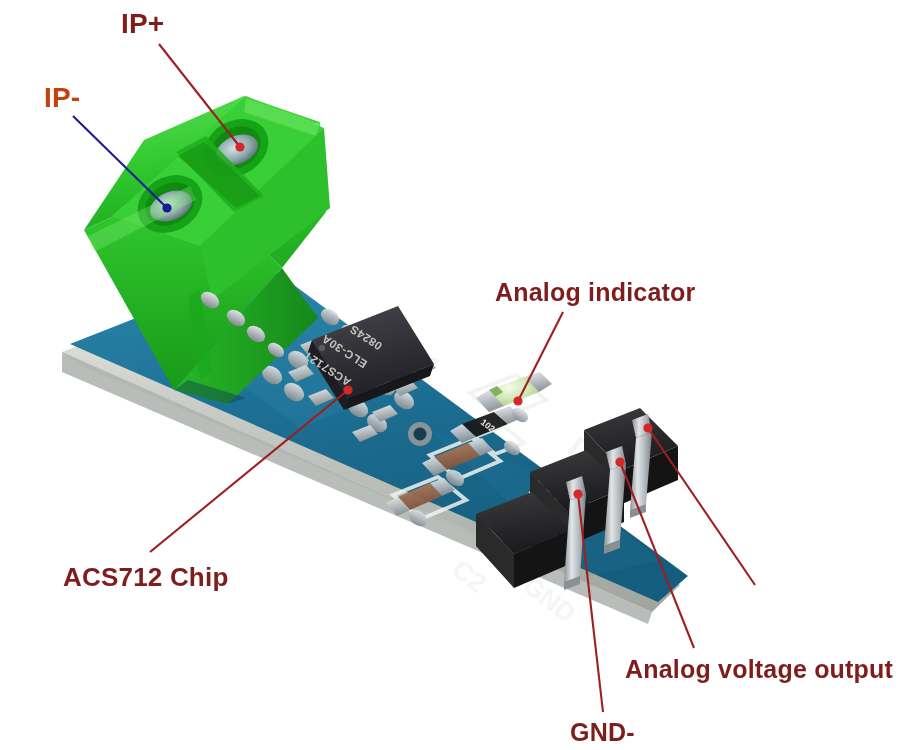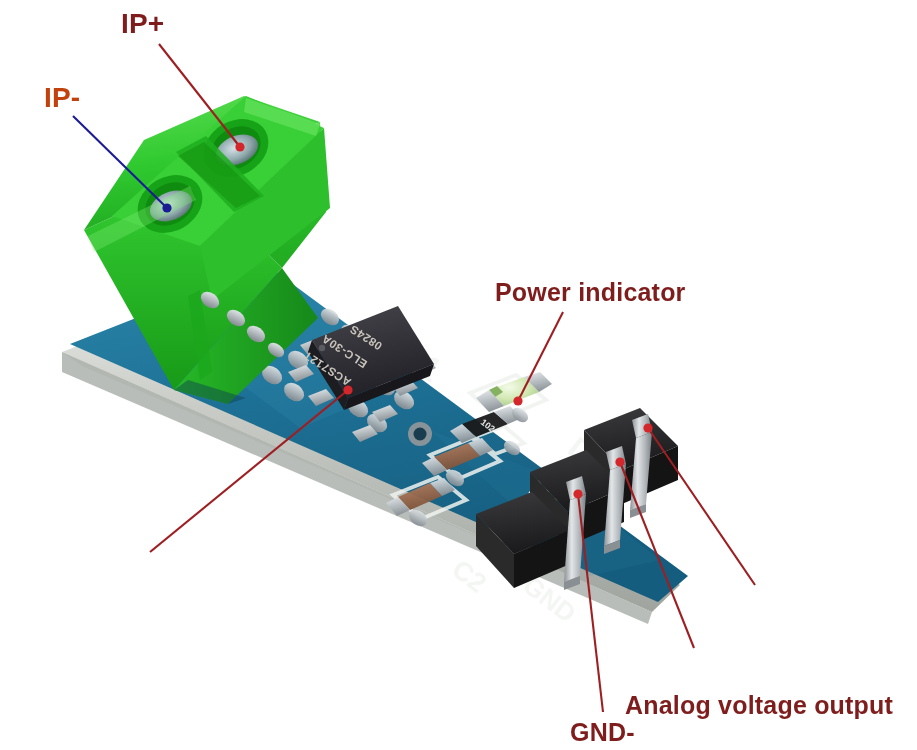--- a/index.html
+++ b/index.html
@@ -32,21 +32,21 @@
     user-select: none;
   }
   .ann-red   { color: #7f1d1d; }
   .ann-blue  { color: #c2410c; }
 
   #lbl-ip-plus   { left: 121px; top: 8px;   font-size: 28px; }
   #lbl-ip-minus  { left: 44px;  top: 82px;  font-size: 28px; }
   #lbl-power     { left: 495px; top: 278px; font-size: 25px; }
   #lbl-acs712    { left: 63px;  top: 562px; font-size: 26px; }
   #lbl-vcc       { left: 716px; top: 588px; font-size: 25px; }
-  #lbl-analog    { left: 625px; top: 655px; font-size: 25px; margin-top: 36px; }
+  #lbl-analog    { left: 625px; top: 655px; font-size: 25px; }
   #lbl-gnd       { left: 570px; top: 718px; font-size: 25px; }
 
   #leaders { position: absolute; left: 0; top: 0; width: 917px; height: 750px; }
 </style>
 </head>
 <body>
 
 <div id="stage">
 
   <svg id="photo" viewBox="0 0 917 750" xmlns="http://www.w3.org/2000/svg">
@@ -321,21 +321,22 @@
       <line x1="603" y1="712" x2="578" y2="494" stroke="#9e1f22" stroke-width="2.1"></line>
       <circle cx="578" cy="494" r="4.6" fill="#d4272b"></circle>
     </g>
 
   </svg>
 
   <div class="ann ann-red" id="lbl-ip-plus">IP+</div>
 
   <div class="ann ann-blue" id="lbl-ip-minus">IP-</div>
 
-  <div class="ann ann-red" id="lbl-power">Power indicator</div>
-
+  <div class="ann ann-red" id="lbl-power">Analog indicator</div>
+
+  <div class="ann ann-red" id="lbl-acs712">ACS712 Chip</div>
 
 
   <div class="ann ann-red" id="lbl-analog">Analog voltage output</div>
 
   <div class="ann ann-red" id="lbl-gnd">GND-</div>
 
 </div>
 
 </body></html>

